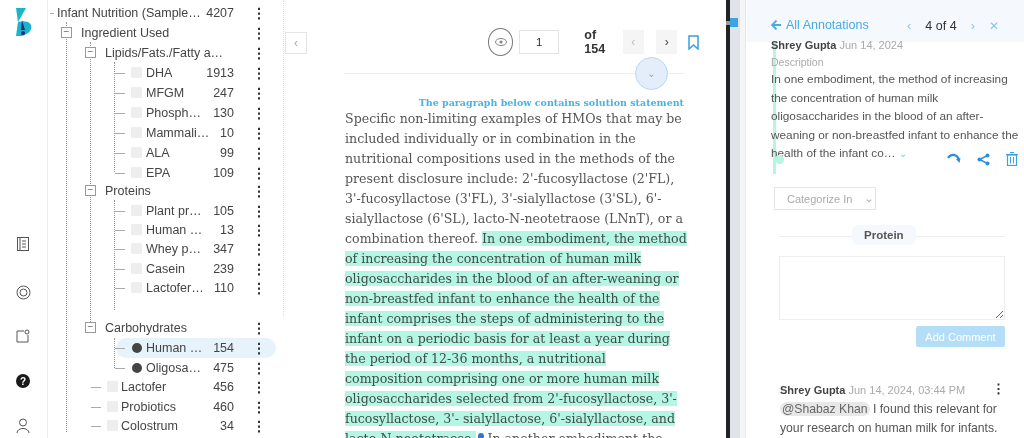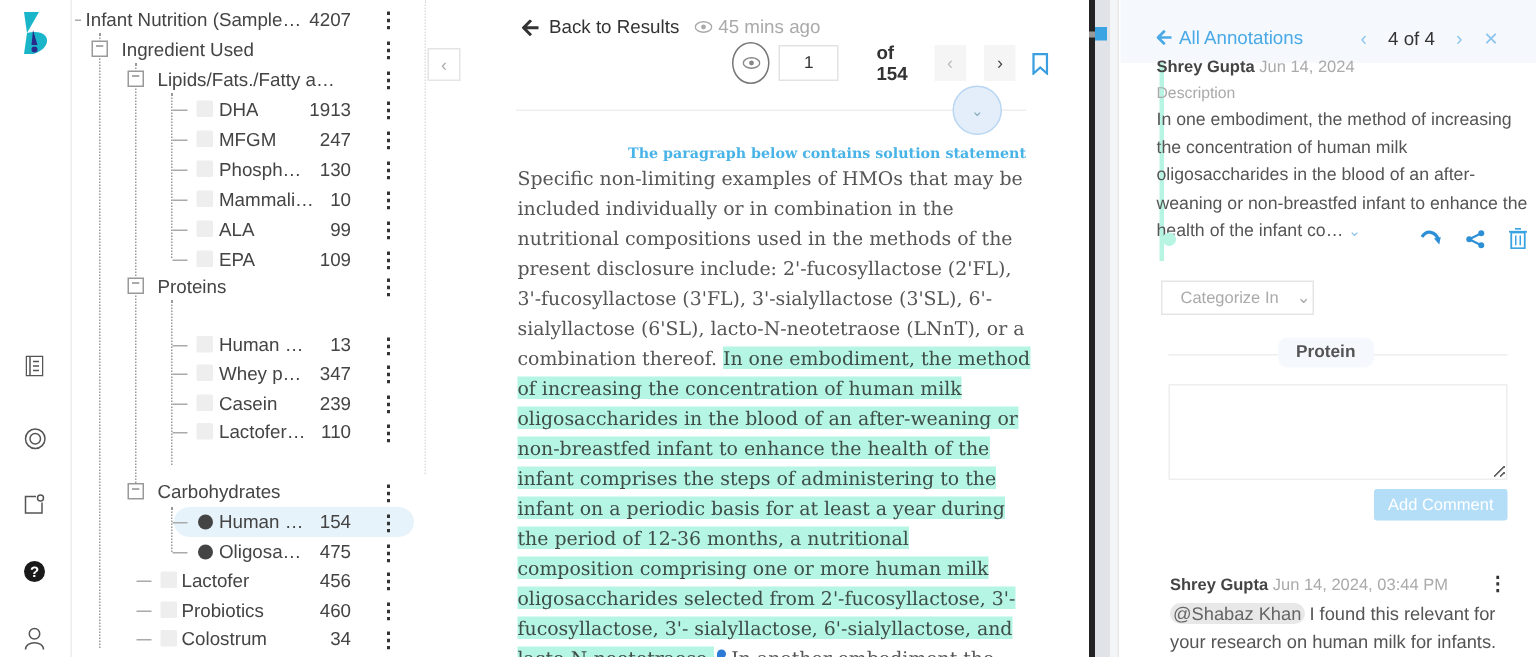--- a/index.html
+++ b/index.html
@@ -193,20 +193,27 @@
         <span class="label" style="left:98px">EPA</span>
         <span class="count">109</span>
         <span class="kebab"></span>
       </div>
 
     <div class="trow" style="top:181px">
       <span class="tbox" style="left:37px; top:4px;">−</span>
       <span class="label" style="left:57px">Proteins</span>
       <span class="kebab"></span>
     </div>
+    <div class="trow" style="top:201px">
+        <span class="hline" style="left:67px; top:10px;"></span>
+        <span class="chk" style="left:83px; top:4px"></span>
+        <span class="label" style="left:98px">Plant pr…</span>
+        <span class="count">105</span>
+        <span class="kebab"></span>
+      </div>
     <div class="trow" style="top:220px">
         <span class="hline" style="left:67px; top:10px;"></span>
         <span class="chk" style="left:83px; top:4px"></span>
         <span class="label" style="left:98px">Human …</span>
         <span class="count">13</span>
         <span class="kebab"></span>
       </div>
     <div class="trow" style="top:239px">
         <span class="hline" style="left:67px; top:10px;"></span>
         <span class="chk" style="left:83px; top:4px"></span>
@@ -270,33 +277,20 @@
         <span class="count">34</span>
         <span class="kebab"></span>
       </div>
   </div>
 
   <div class="collapse-btn">
       <span>‹</span>
     </div>
 
   <div class="main">
-    <div class="back">
-      <svg width="12" height="11" viewBox="0 0 12 11">
-          <path d="M6 0.5 L1 5.5 L6 10.5 M1 5.5 H11" fill="none" stroke="#333" stroke-width="2"></path>
-        </svg>
-      <span>Back to Results</span>
-      <span class="ago">
-        <svg width="12" height="8" viewBox="0 0 12 8">
-            <ellipse cx="6" cy="4" rx="5.5" ry="3.5" fill="none" stroke="#aaa"></ellipse>
-            <circle cx="6" cy="4" r="1.6" fill="#aaa"></circle>
-          </svg>
-        <span>45 mins ago</span>
-      </span>
-    </div>
 
     <div class="viewer-row">
       <div class="eye-circle">
         <svg width="12" height="8" viewBox="0 0 12 8">
             <ellipse cx="6" cy="4" rx="5.5" ry="3.5" fill="none" stroke="#888"></ellipse>
             <circle cx="6" cy="4" r="1.6" fill="#888"></circle>
           </svg>
       </div>
       <input class="page-input" type="text" value="1" style="">
       <span class="of-total">of 154</span>

